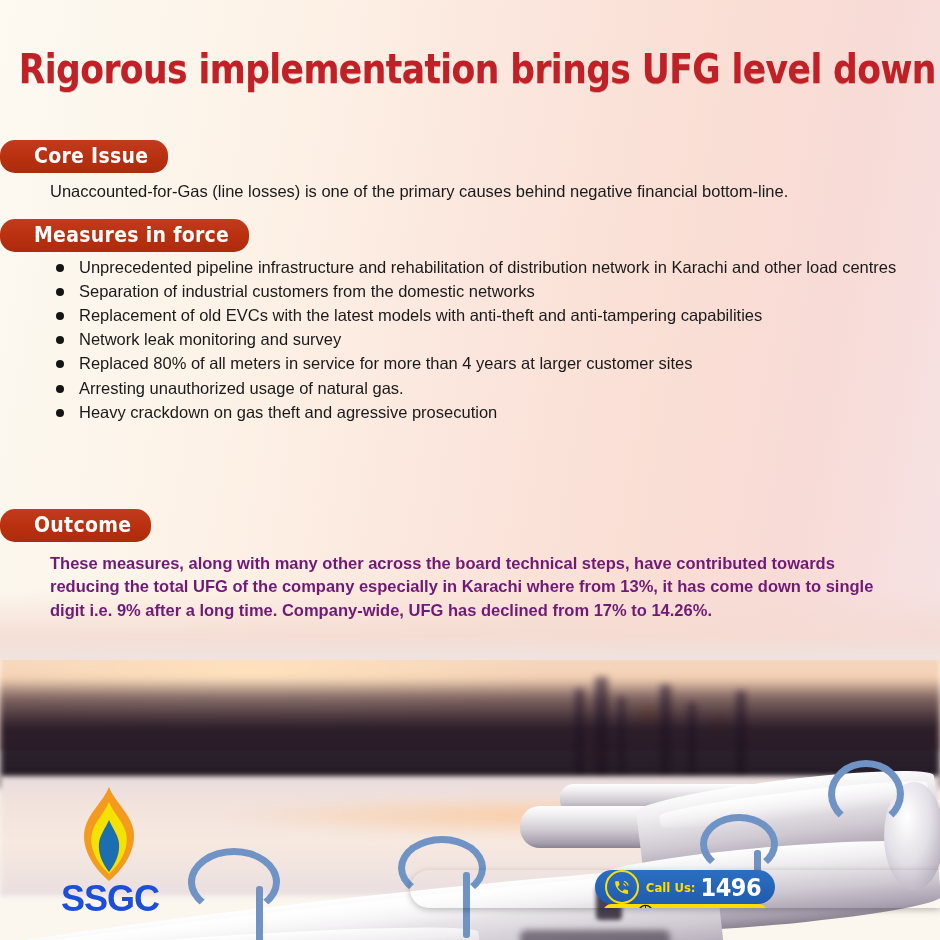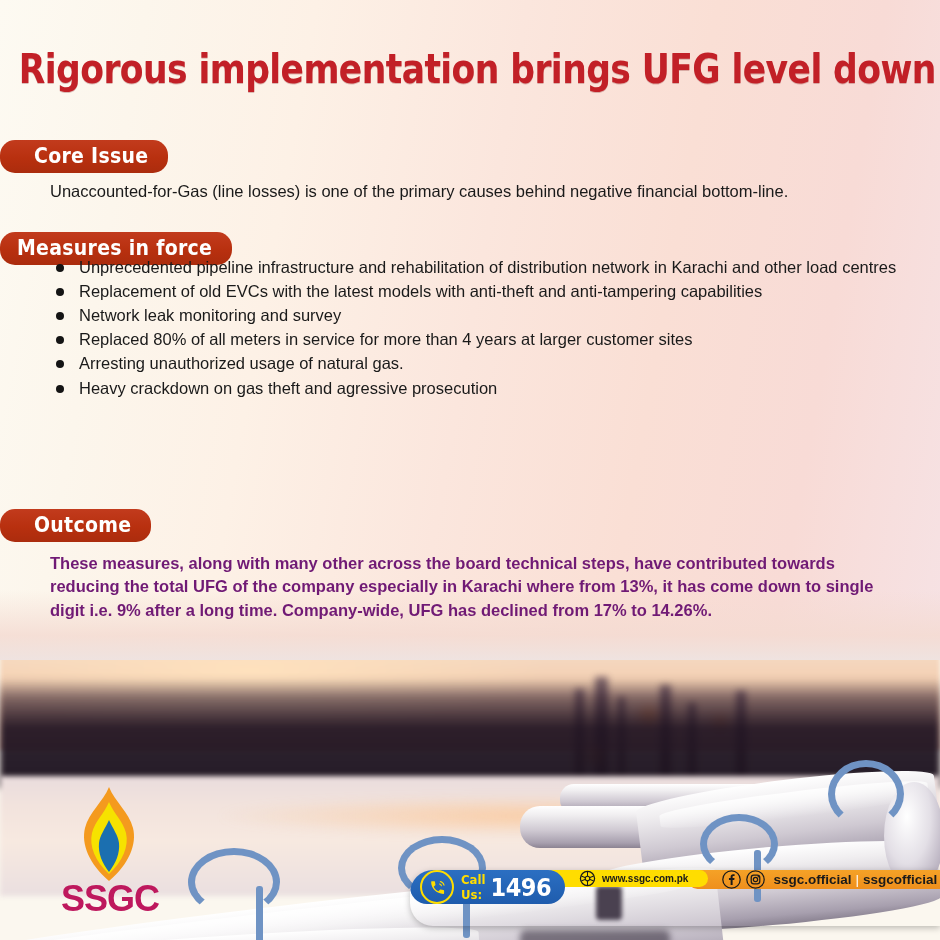--- a/index.html
+++ b/index.html
@@ -232,36 +232,37 @@
   }
   .logo-flame { position: absolute; left: 28px; top: 0; width: 72px; height: 96px; }
   .logo-word {
     position: absolute;
     left: 0; top: 92px;
     width: 130px;
     text-align: center;
     font-size: 36px;
     font-weight: bold;
     letter-spacing: -1px;
-    color: #be185d;
+    color: #1d4ed8;
     font-family: "Liberation Sans", sans-serif;
   }
 
   
   .footer {
     position: absolute;
     left: 410px;
     top: 870px;
     width: 530px;
-    height: 56px;
+    height: 38px;
     display: flex;
-    align-items: flex-start;
+    align-items: center;
     border-radius: 23px 0 0 23px;
     overflow: hidden;
     box-shadow: 0 2px 6px rgba(0,0,0,0.25);
+    flex-direction: column;
   }
   .seg-call {
     position: relative;
     display: flex;
     align-items: center;
     background: linear-gradient(180deg, #2b6fc2 0%, #1f5cad 100%);
     padding: 0 14px 0 10px;
     border-radius: 23px;
     margin-right: -20px;
     z-index: 3;
@@ -382,24 +383,25 @@
 
   <div class="topwash"></div>
 
   <div class="content">
 
     <div class="title">Rigorous implementation brings UFG level down</div>
 
     <div class="badge" style="top:140px;">Core Issue</div>
     <div class="para" style="left:50px; top:180px; width:860px;">Unaccounted-for-Gas (line losses) is one of the primary causes behind negative financial bottom-line.</div>
 
-    <div class="badge" style="top:232px;padding-left:17px;">Measures in force</div>
+    <div class="badge" style="top:219px;">Measures in force</div>
 
     <ul class="bullets">
       <li>Unprecedented pipeline infrastructure and rehabilitation of distribution network in Karachi and other load centres</li>
+      <li>Separation of industrial customers from the domestic networks</li>
       <li>Replacement of old EVCs with the latest models with anti-theft and anti-tampering capabilities</li>
       <li>Network leak monitoring and survey</li>
       <li>Replaced 80% of all meters in service for more than 4 years at larger customer sites</li>
       <li>Arresting unauthorized usage of natural gas.</li>
       <li>Heavy crackdown on gas theft and agressive prosecution</li>
     </ul>
 
     <div class="badge" style="top:509px;">Outcome</div>
     <div class="outcome-text">These measures, along with many other across the board technical steps, have contributed towards reducing the total UFG of the company especially in Karachi where from 13%, it has come down to single digit i.e. 9% after a long time. Company-wide, UFG has declined from 17% to 14.26%.</div>
 

